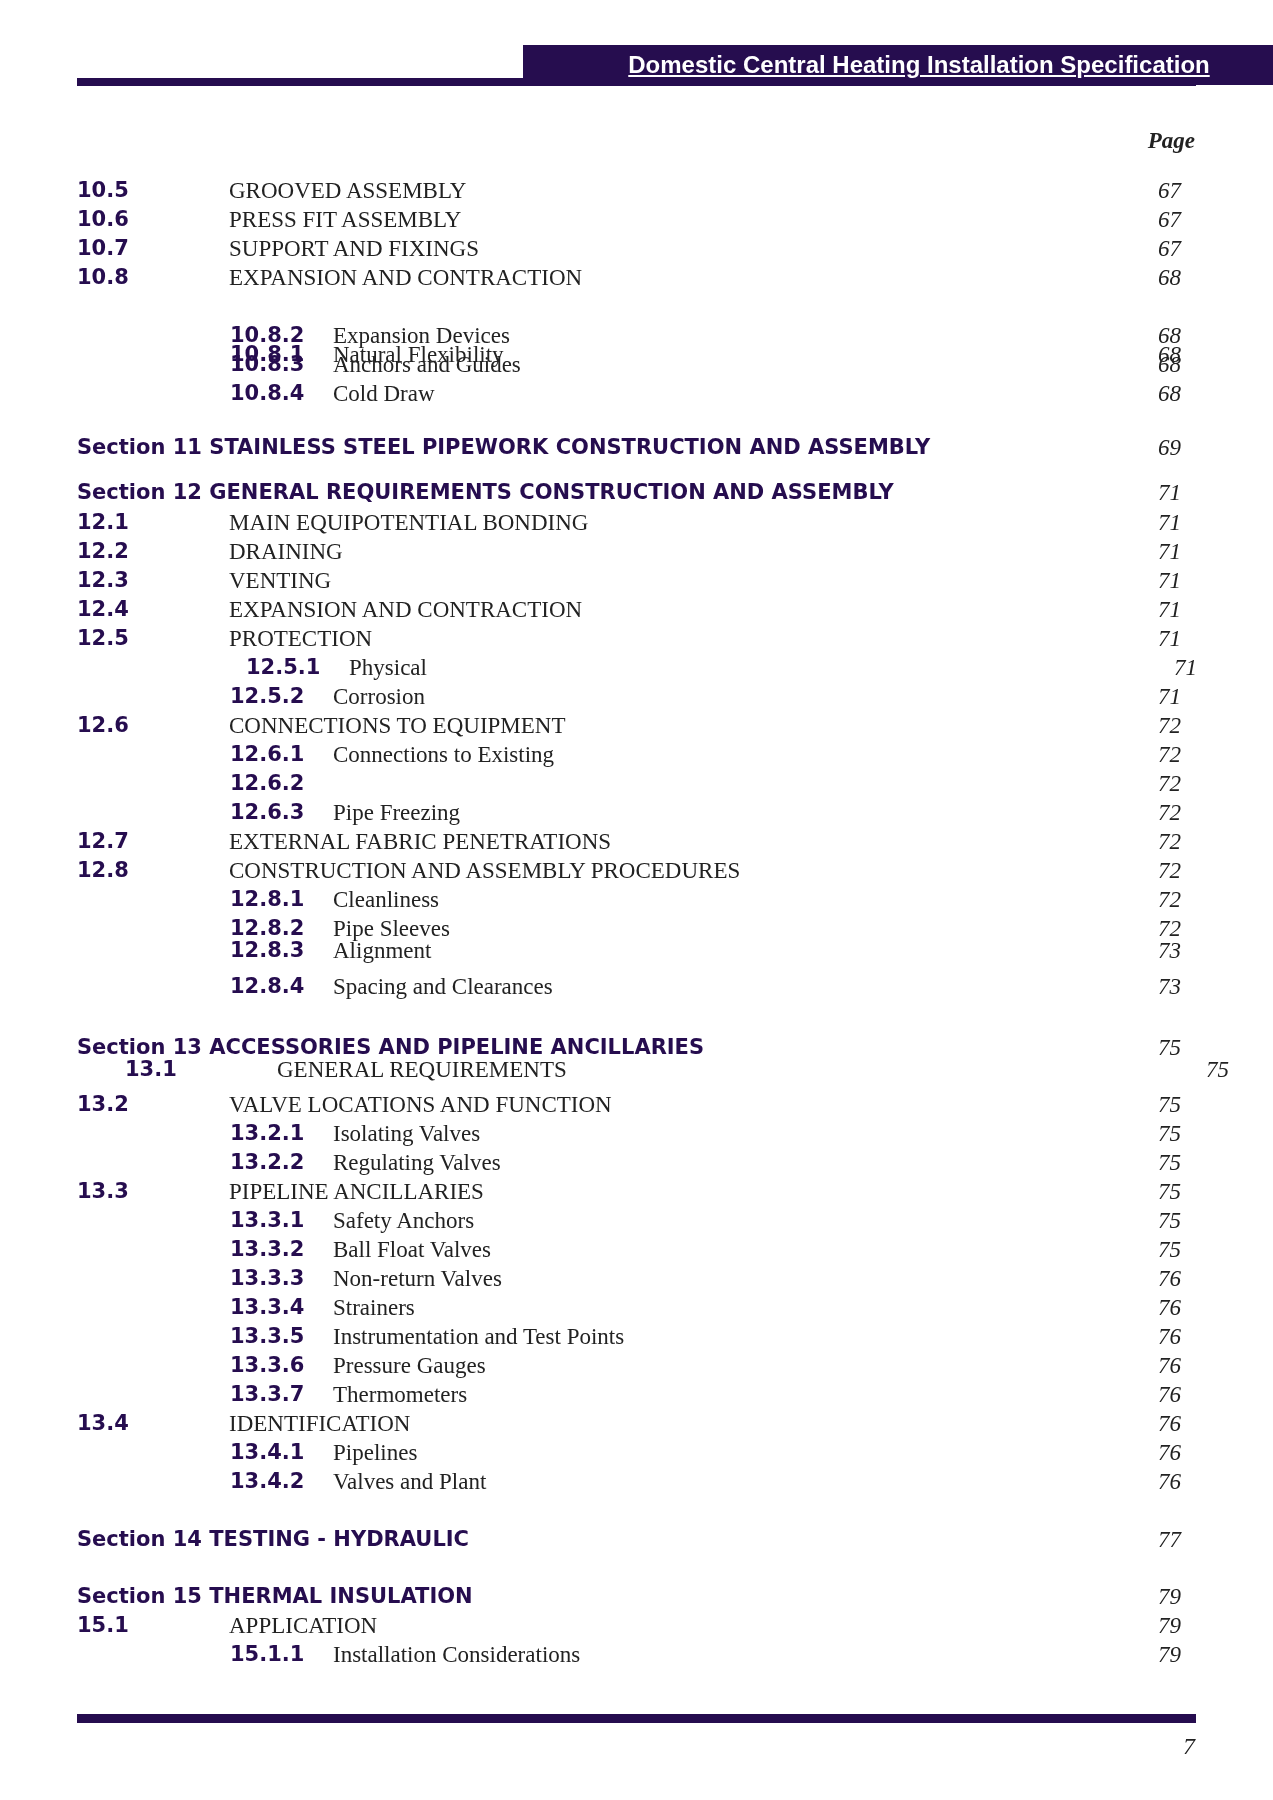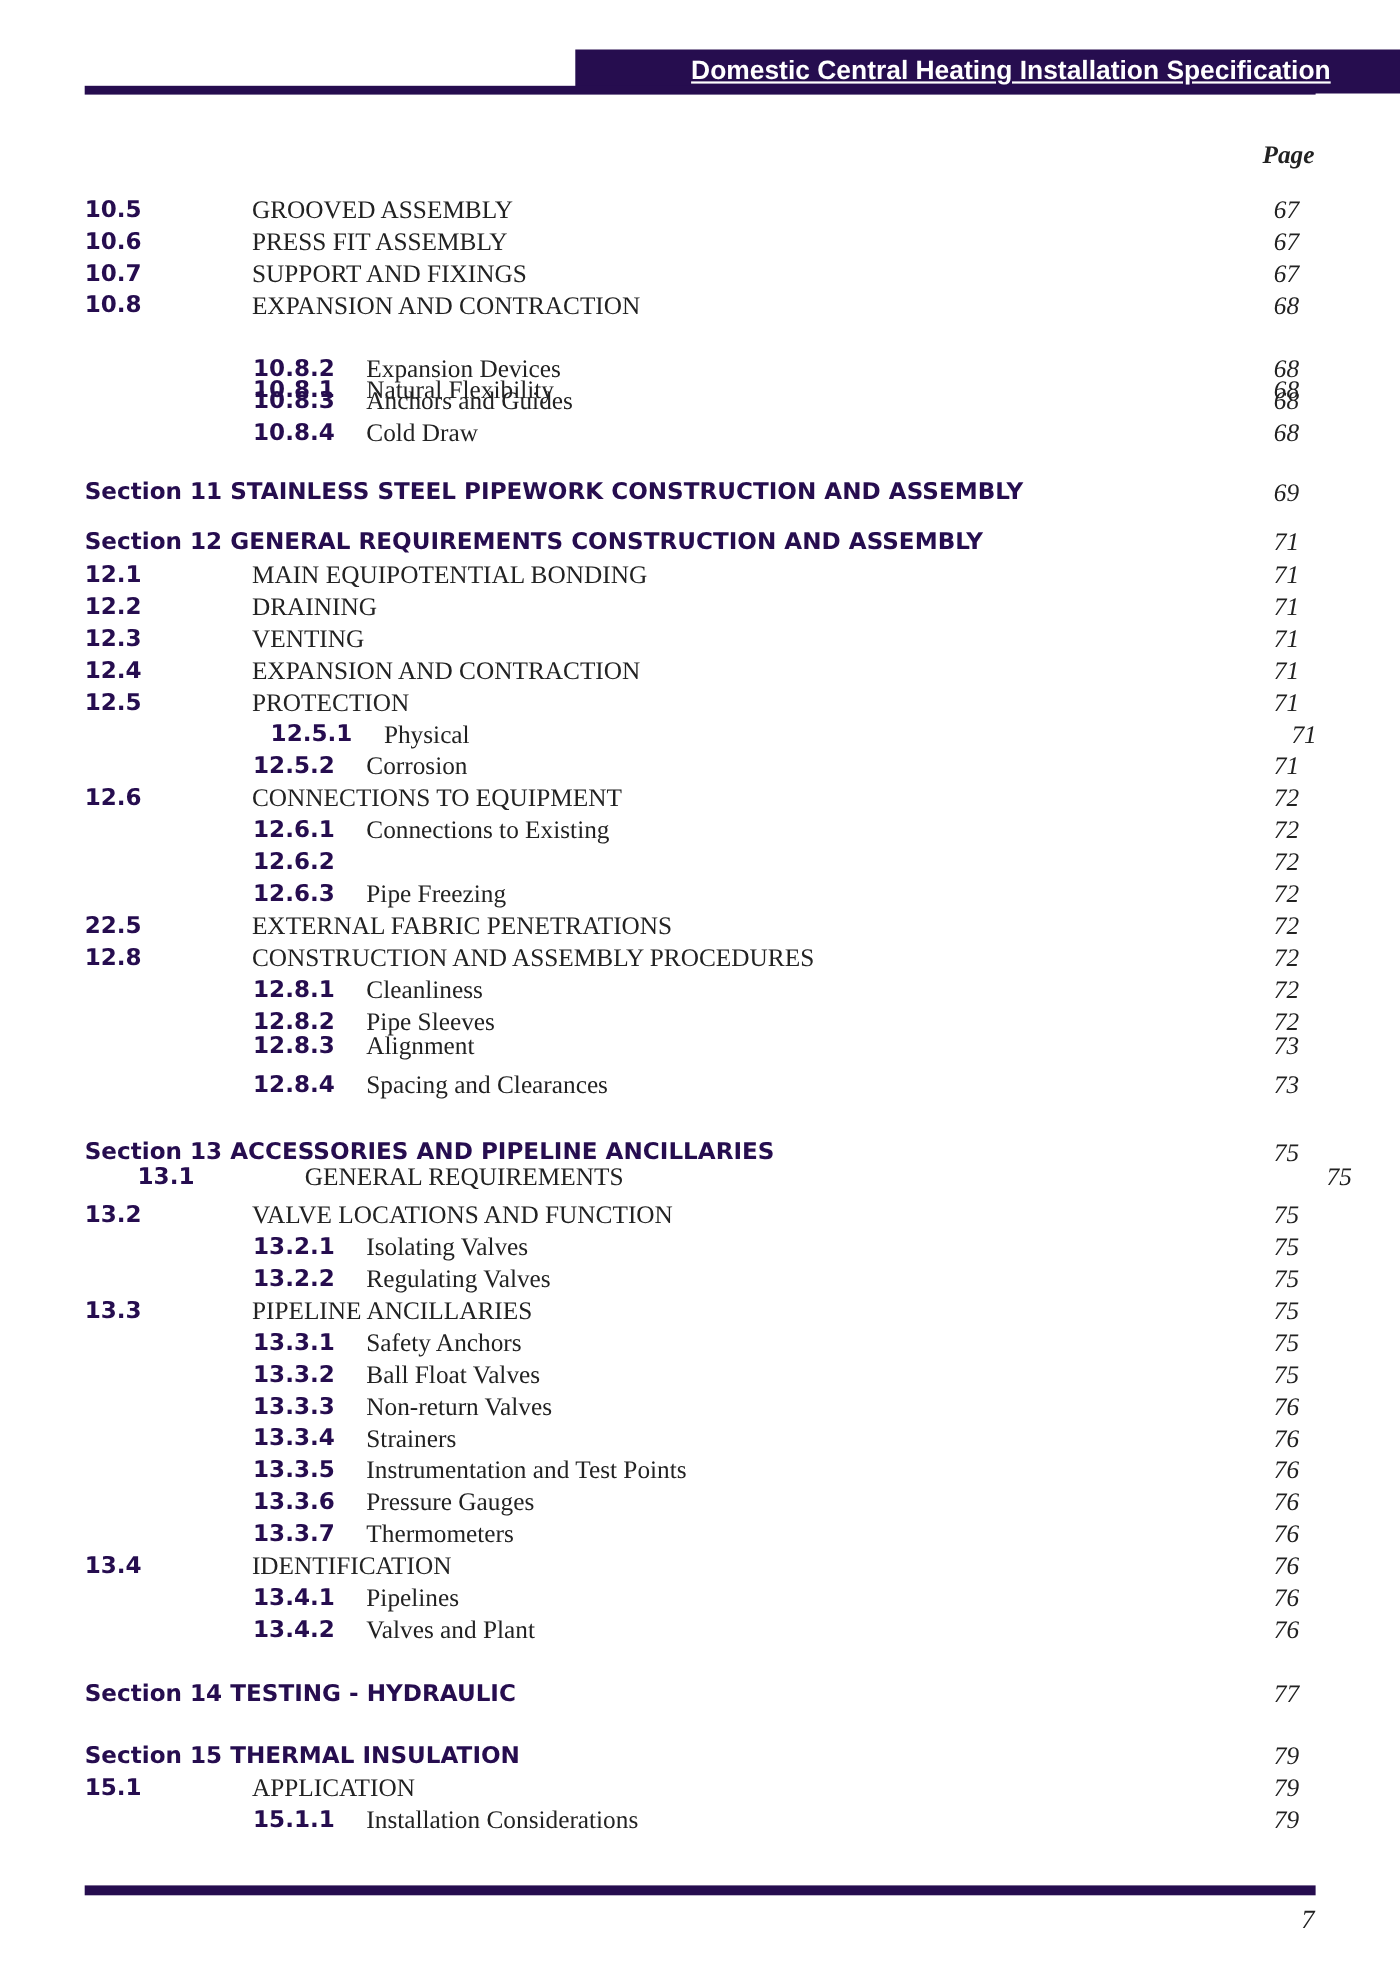--- a/index.html
+++ b/index.html
@@ -146,21 +146,21 @@
     <div class="row" style="top: 769px;">
       <span class="subnum">12.6.2</span>
       <span class="pg">72</span>
     </div>
     <div class="row" style="top: 798px;">
       <span class="subnum">12.6.3</span>
       <span class="subtxt">Pipe Freezing</span>
       <span class="pg">72</span>
     </div>
     <div class="row" style="top: 827px;">
-      <span class="num">22.5</span>
+      <span class="num">12.7</span>
       <span class="txt">EXTERNAL FABRIC PENETRATIONS</span>
       <span class="pg">72</span>
     </div>
     <div class="row" style="top: 856px;">
       <span class="num">12.8</span>
       <span class="txt">CONSTRUCTION AND ASSEMBLY PROCEDURES</span>
       <span class="pg">72</span>
     </div>
     <div class="row" style="top: 885px;">
       <span class="subnum">12.8.1</span>

